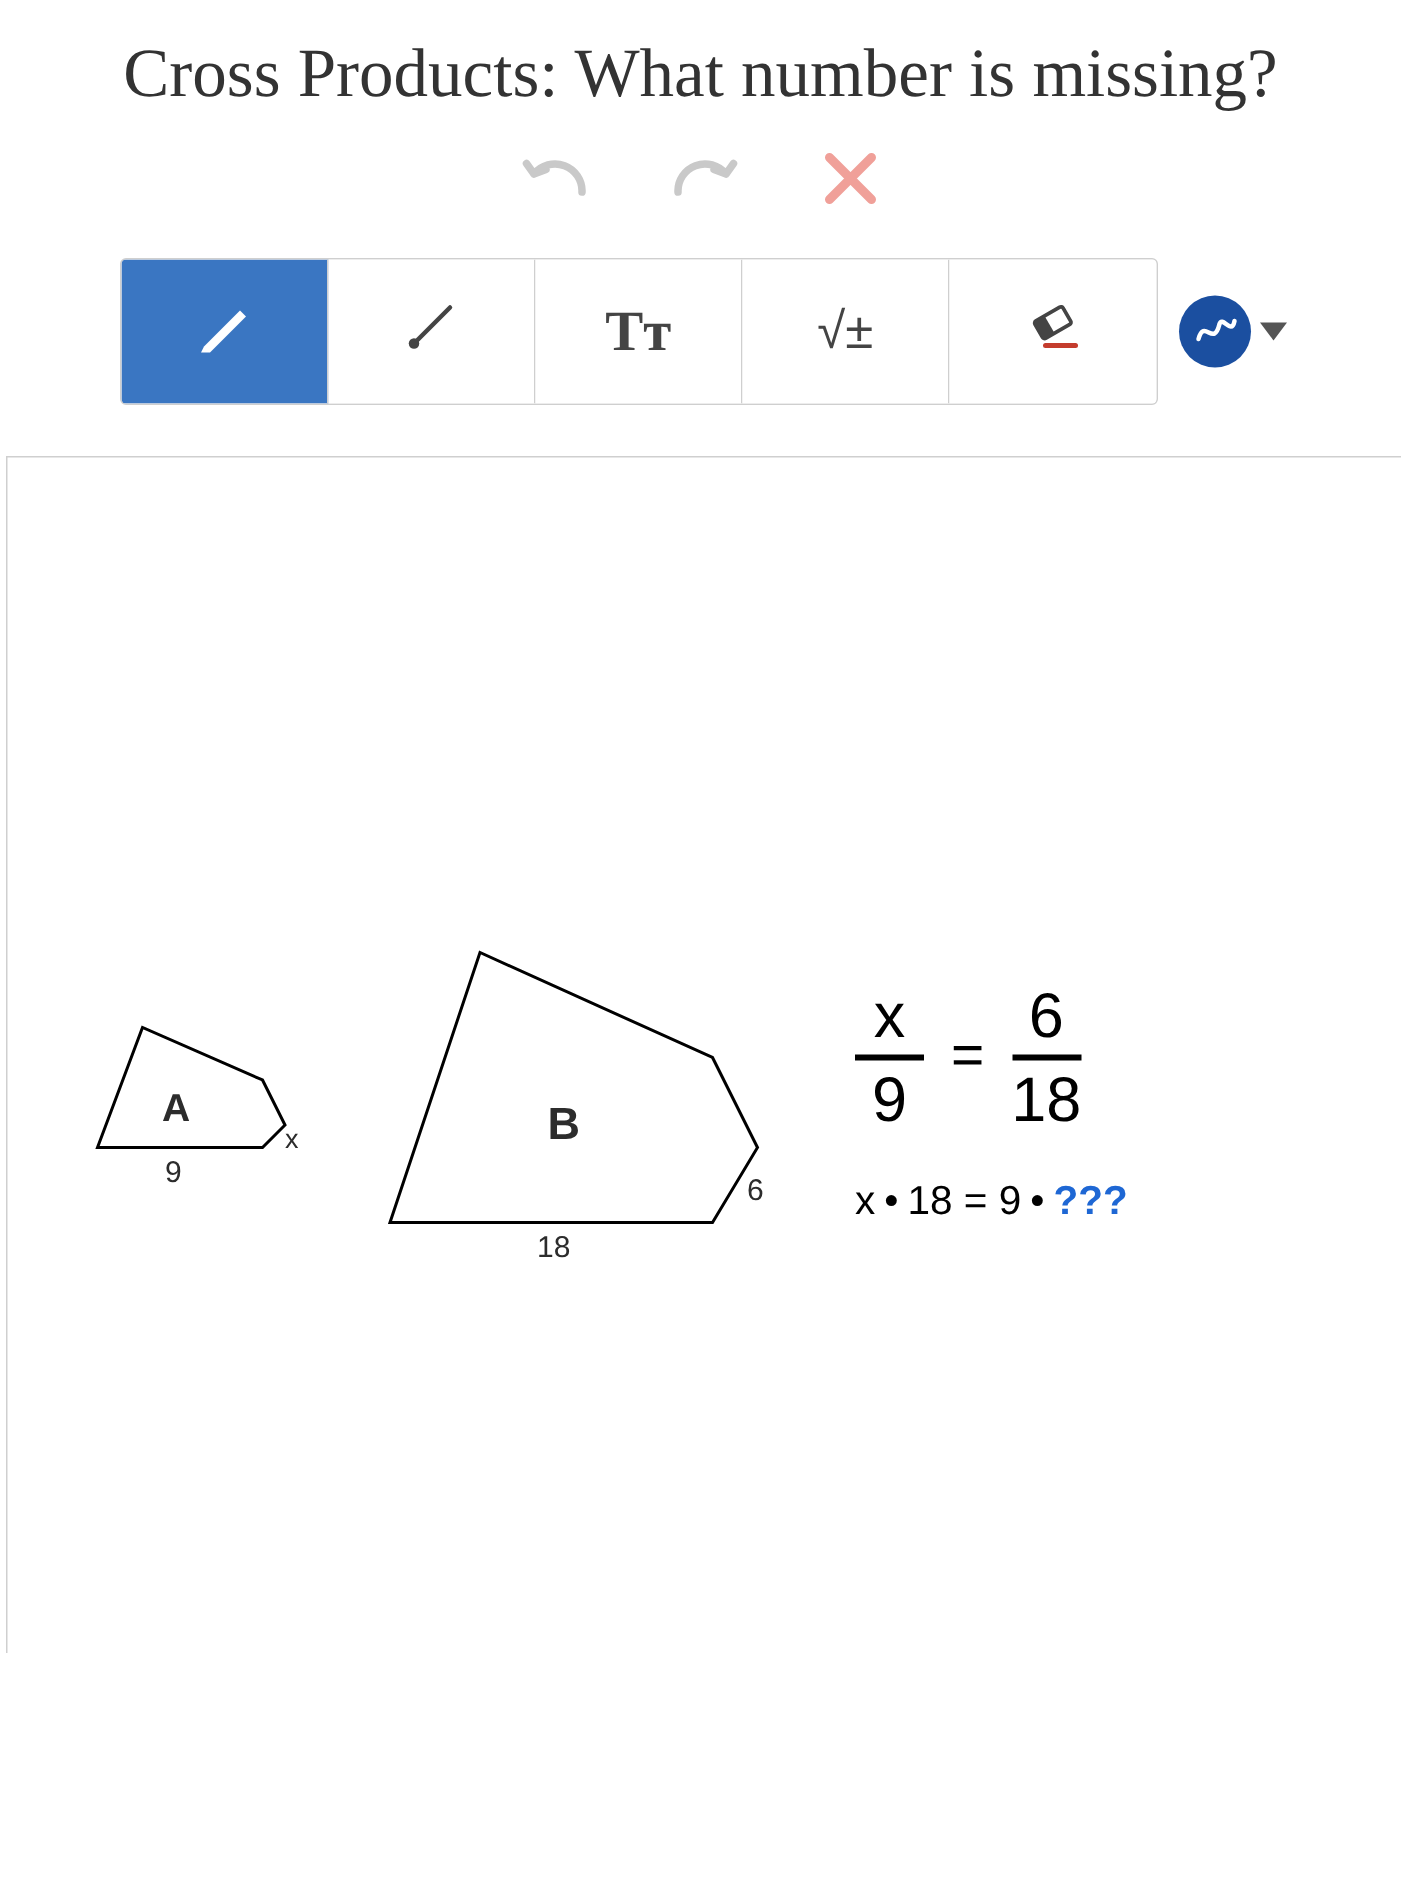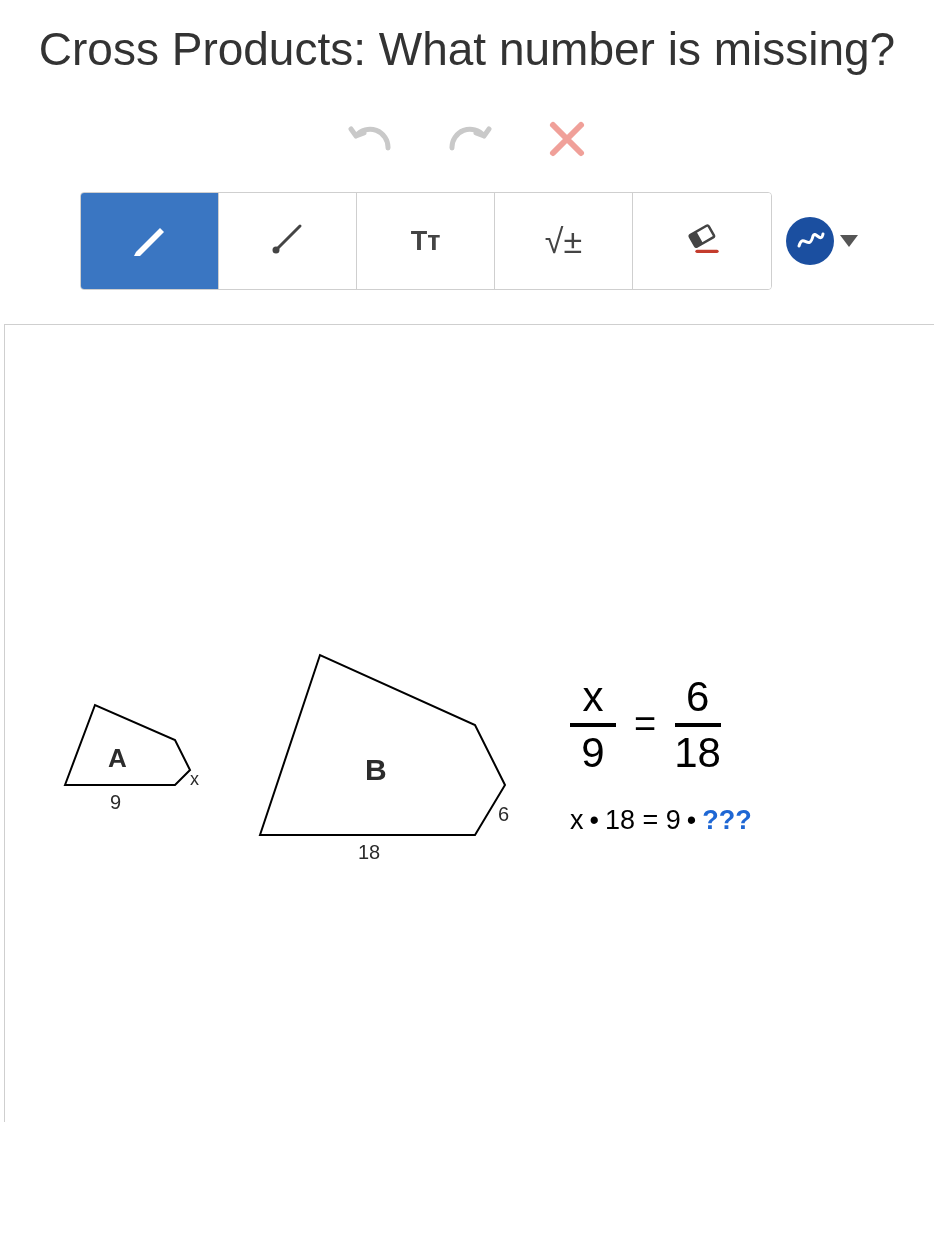--- a/index.html
+++ b/index.html
@@ -19,23 +19,24 @@
     background: #fff;
     width: 934px;
   }
   .page {
     padding: 18px 0 0 0;
   }
   .title {
     font-size: 46px;
     line-height: 1.35;
     text-align: center;
-    margin: 0 auto 40px;
+    margin: 0 auto 20px;
     font-weight: 400;
     color: #333;
+    font-family: Liberation Serif, serif;
   }
 
   
   .history-row {
     display: flex;
     justify-content: center;
     gap: 56px;
     margin: 0 0 34px;
   }
   .history-row button {
@@ -190,21 +191,21 @@
       </button>
       <button class="tool-btn" title="Line">
         <span>
           <svg viewBox="0 0 40 40">
               <circle cx="8" cy="32" r="3.5" fill="#444"></circle>
               <line x1="10" y1="30" x2="32" y2="8" stroke="#444" stroke-width="3" stroke-linecap="round"></line>
             </svg>
         </span>
       </button>
       <button class="tool-btn" title="Text">
-        <span style="font-weight:700;font-size:27px;">Tᴛ</span>
+        <span style="font-weight:700;font-size:38px;font-family:Liberation Serif, serif;">Tᴛ</span>
       </button>
       <button class="tool-btn" title="Math">
         <span style="font-weight:400;font-size:34px;">√±</span>
       </button>
       <button class="tool-btn" title="Eraser">
         <span>
           <svg viewBox="0 0 48 48">
             <g transform="rotate(-30 24 24)">
               <rect x="12" y="14" width="26" height="16" rx="2" fill="none" stroke="#444" stroke-width="3"></rect>
               <rect x="12" y="14" width="10" height="16" fill="#444"></rect>

